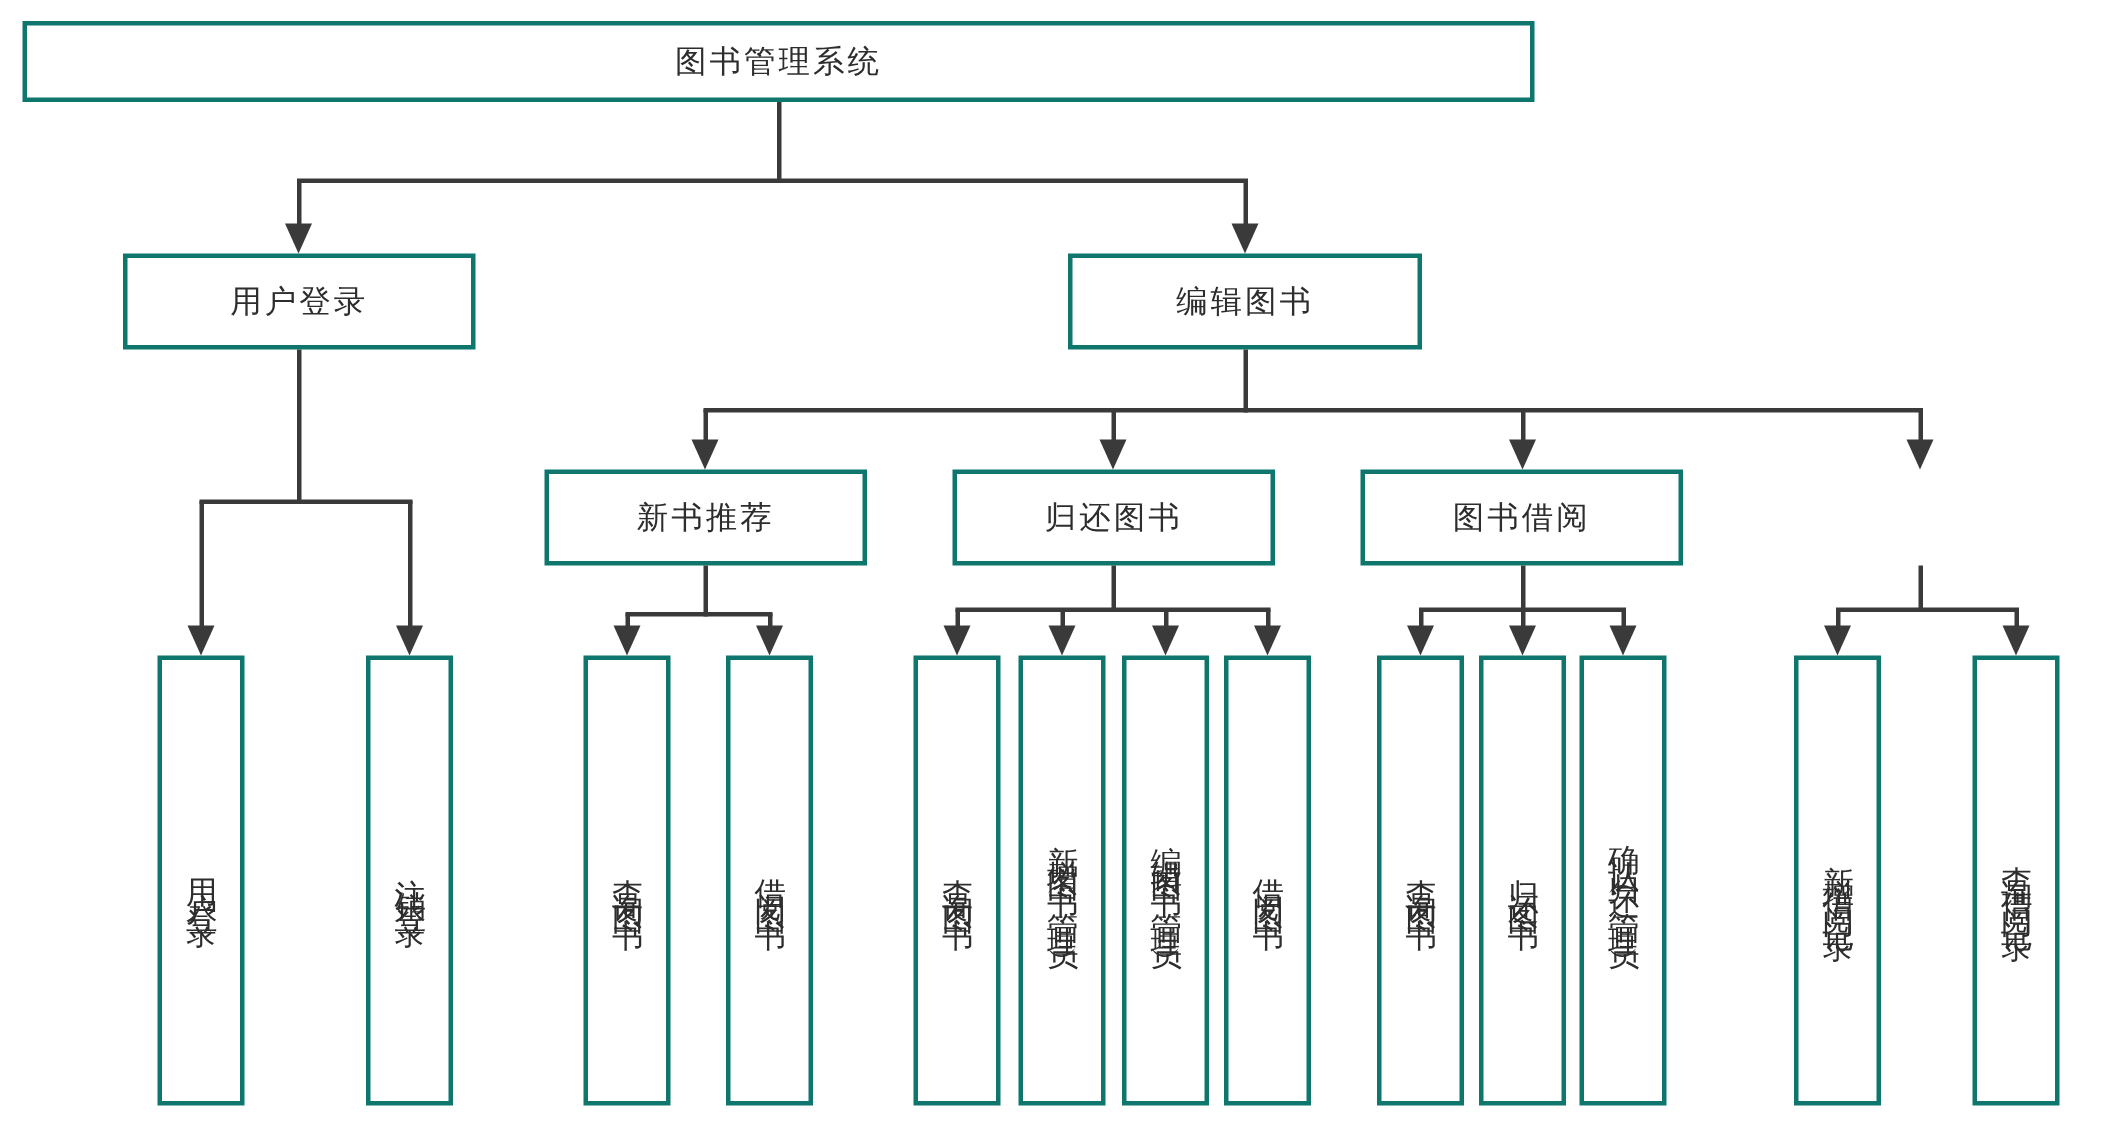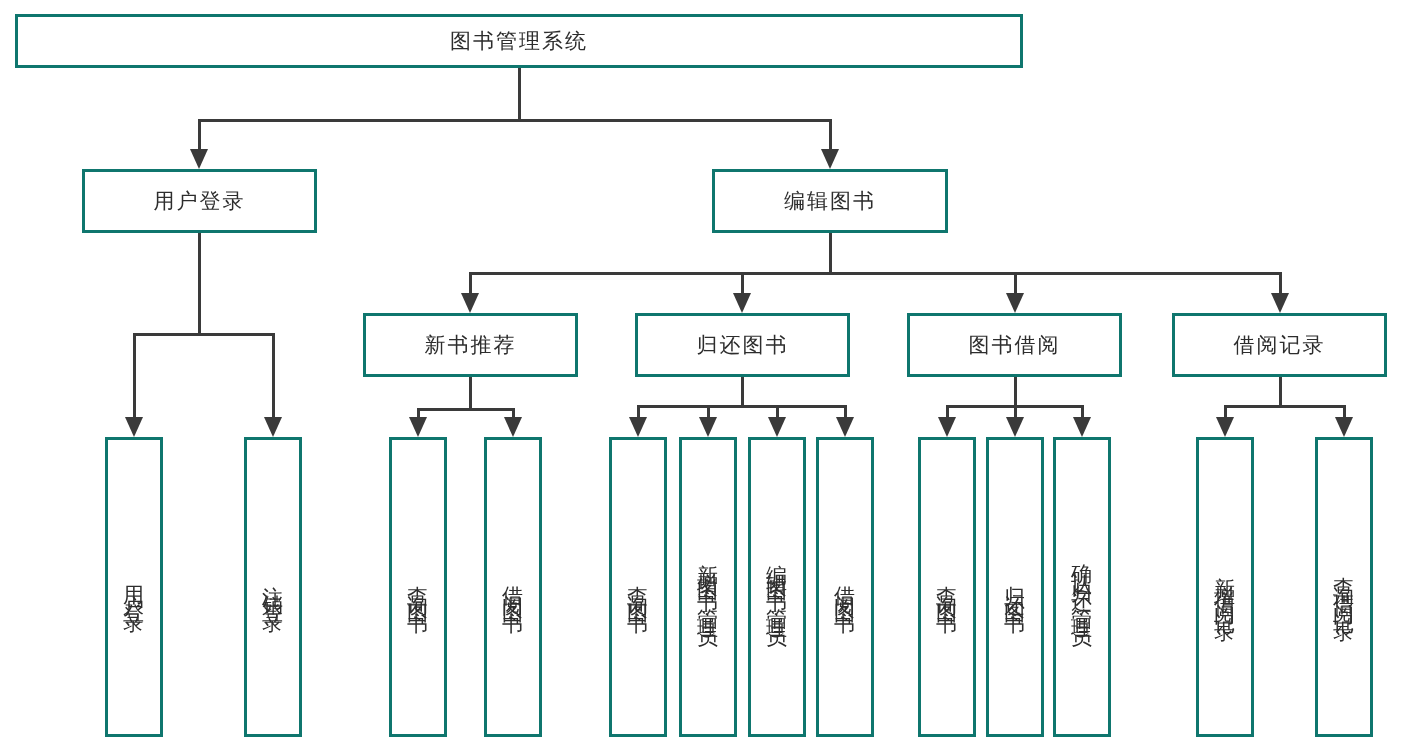--- a/index.html
+++ b/index.html
@@ -67,23 +67,20 @@
   </div>
 
   <div class="box" style="left:363px;top:313px;width:215px;height:64px">
     <span class="hlabel">新书推荐</span>
   </div>
   <div class="box" style="left:635px;top:313px;width:215px;height:64px">
     <span class="hlabel">归还图书</span>
   </div>
   <div class="box" style="left:907px;top:313px;width:215px;height:64px">
     <span class="hlabel">图书借阅</span>
-  </div>
-  <div class="box" style="left:1172px;top:313px;width:215px;height:64px">
-    <span class="hlabel">借阅记录</span>
   </div>
 
   <div class="box" style="left:105px;top:437px;width:58px;height:300px">
     <span class="vlabel">用户登录</span>
   </div>
   <div class="box" style="left:244px;top:437px;width:58px;height:300px">
     <span class="vlabel">注销登录</span>
   </div>
 
   <div class="box" style="left:389px;top:437px;width:58px;height:300px">

